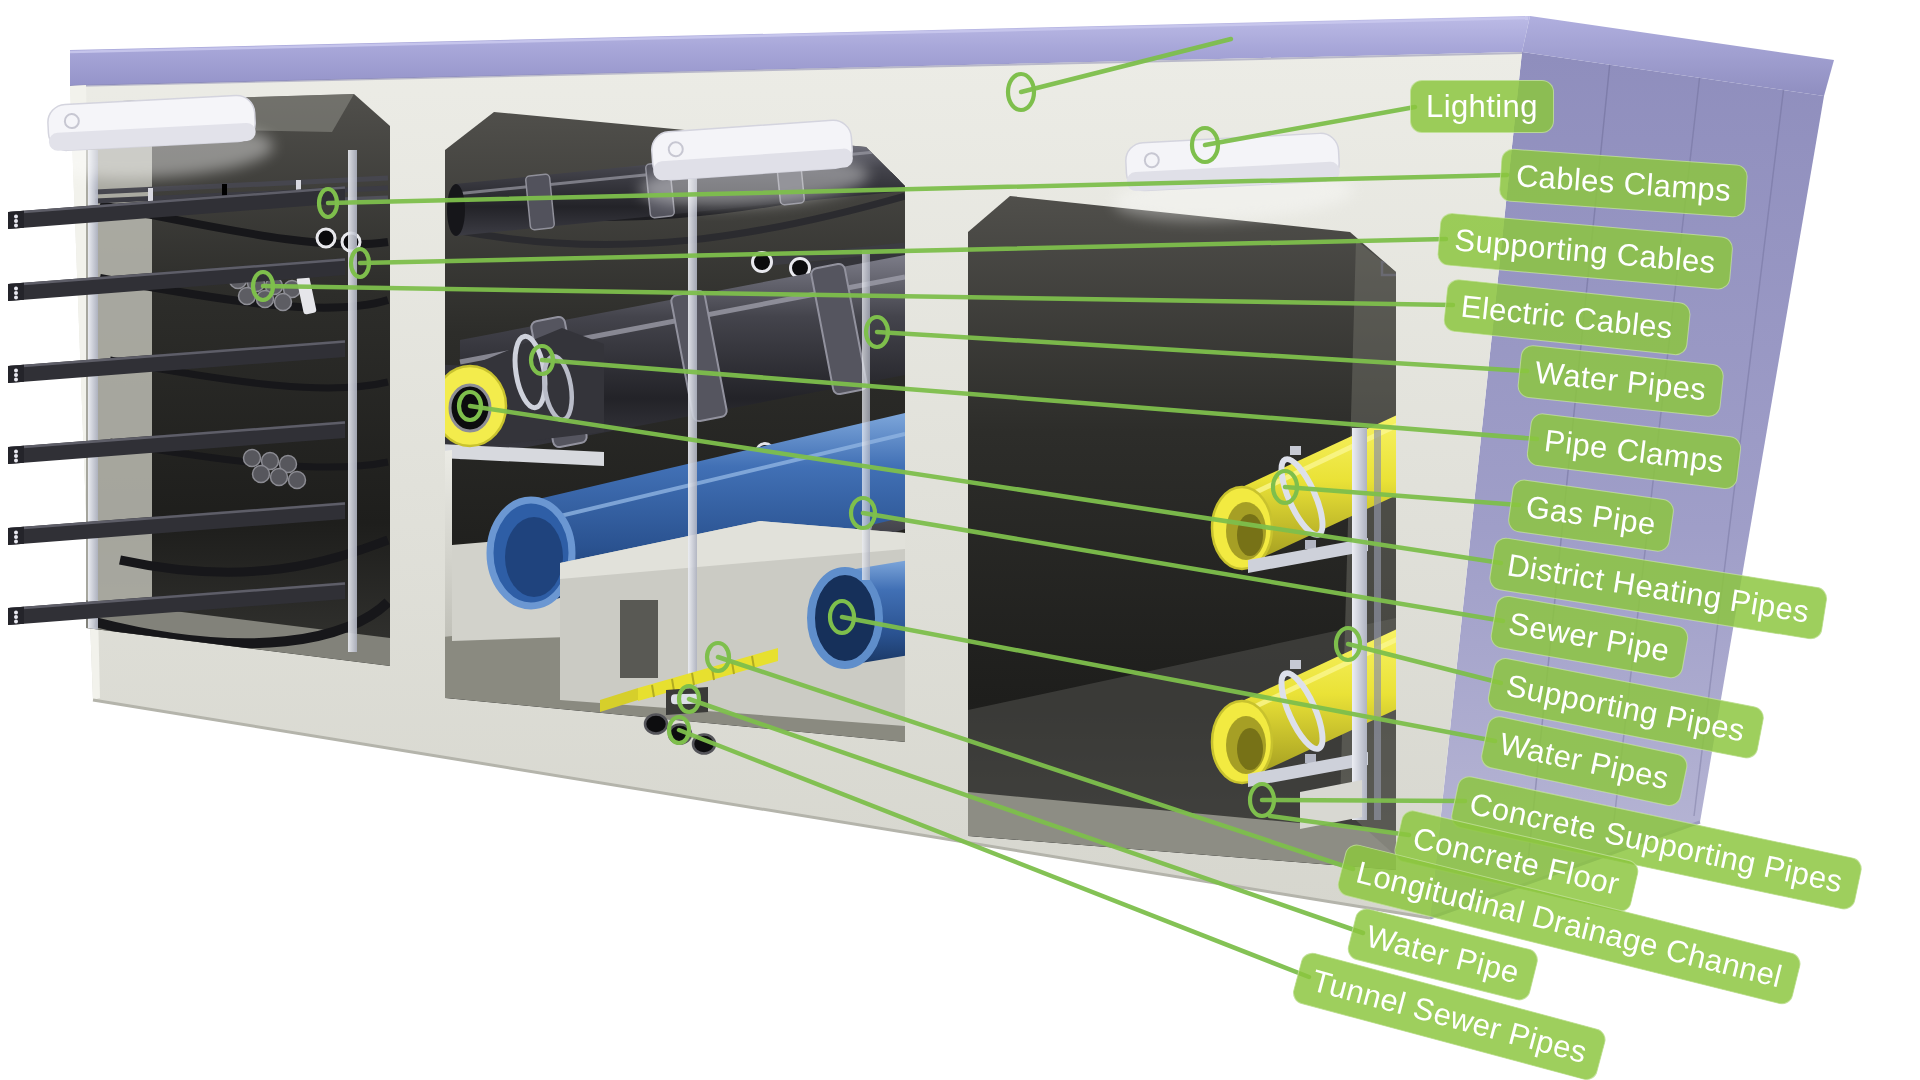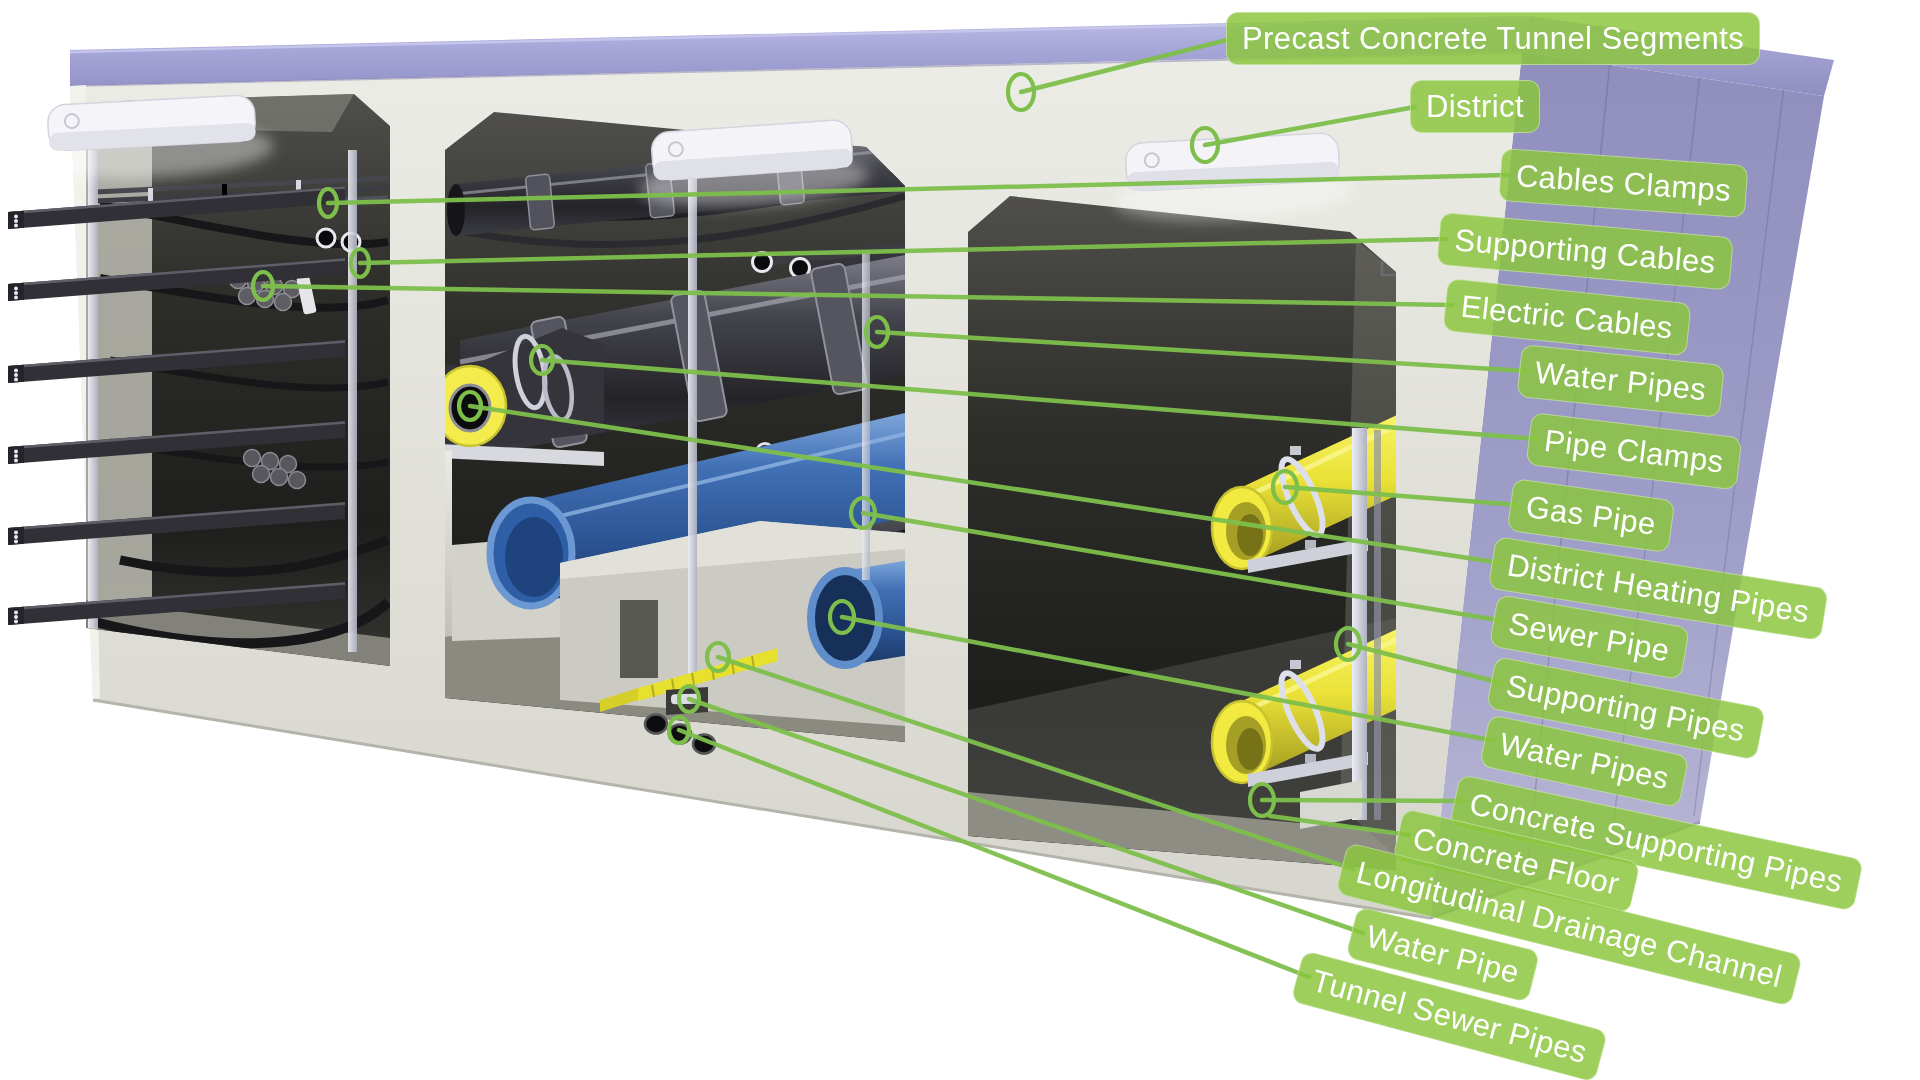--- a/index.html
+++ b/index.html
@@ -402,22 +402,21 @@
       <line x1="1270" y1="816" x2="1409" y2="835" class="leader-line"></line>
       <line x1="718" y1="657" x2="1353" y2="869" class="leader-line"></line>
       <ellipse cx="718" cy="657" rx="11" ry="14" class="leader-circle"></ellipse>
       <line x1="689" y1="699" x2="1363" y2="933" class="leader-line"></line>
       <ellipse cx="689" cy="699" rx="10" ry="13" class="leader-circle"></ellipse>
       <line x1="679" y1="730" x2="1309" y2="977" class="leader-line"></line>
       <ellipse cx="679" cy="730" rx="10" ry="13" class="leader-circle"></ellipse>
     </svg>
 
   <div id="labels">
-      <div class="label" style="left: 1226px; top: 12px; transform: rotate(0deg);">Precast Concrete Tunnel Segments</div>
-      <div class="label" style="left: 1410px; top: 80px; transform: rotate(0deg);">District</div>
+      <div class="label" style="left: 1410px; top: 80px; transform: rotate(0deg);">Lighting</div>
       <div class="label" style="left: 1502px; top: 148px; transform: rotate(4deg);">Cables Clamps</div>
       <div class="label" style="left: 1441px; top: 212px; transform: rotate(5deg);">Supporting Cables</div>
       <div class="label" style="left: 1448px; top: 278px; transform: rotate(6deg);">Electric Cables</div>
       <div class="label" style="left: 1522px; top: 344px; transform: rotate(6deg);">Water Pipes</div>
       <div class="label" style="left: 1532px; top: 412px; transform: rotate(7deg);">Pipe Clamps</div>
       <div class="label" style="left: 1514px; top: 478px; transform: rotate(8deg);">Gas Pipe</div>
       <div class="label" style="left: 1496px; top: 536px; transform: rotate(9deg);">District Heating Pipes</div>
       <div class="label" style="left: 1498px; top: 594px; transform: rotate(10deg);">Sewer Pipe</div>
       <div class="label" style="left: 1496px; top: 656px; transform: rotate(11deg);">Supporting Pipes</div>
       <div class="label" style="left: 1490px; top: 714px; transform: rotate(12deg);">Water Pipes</div>

